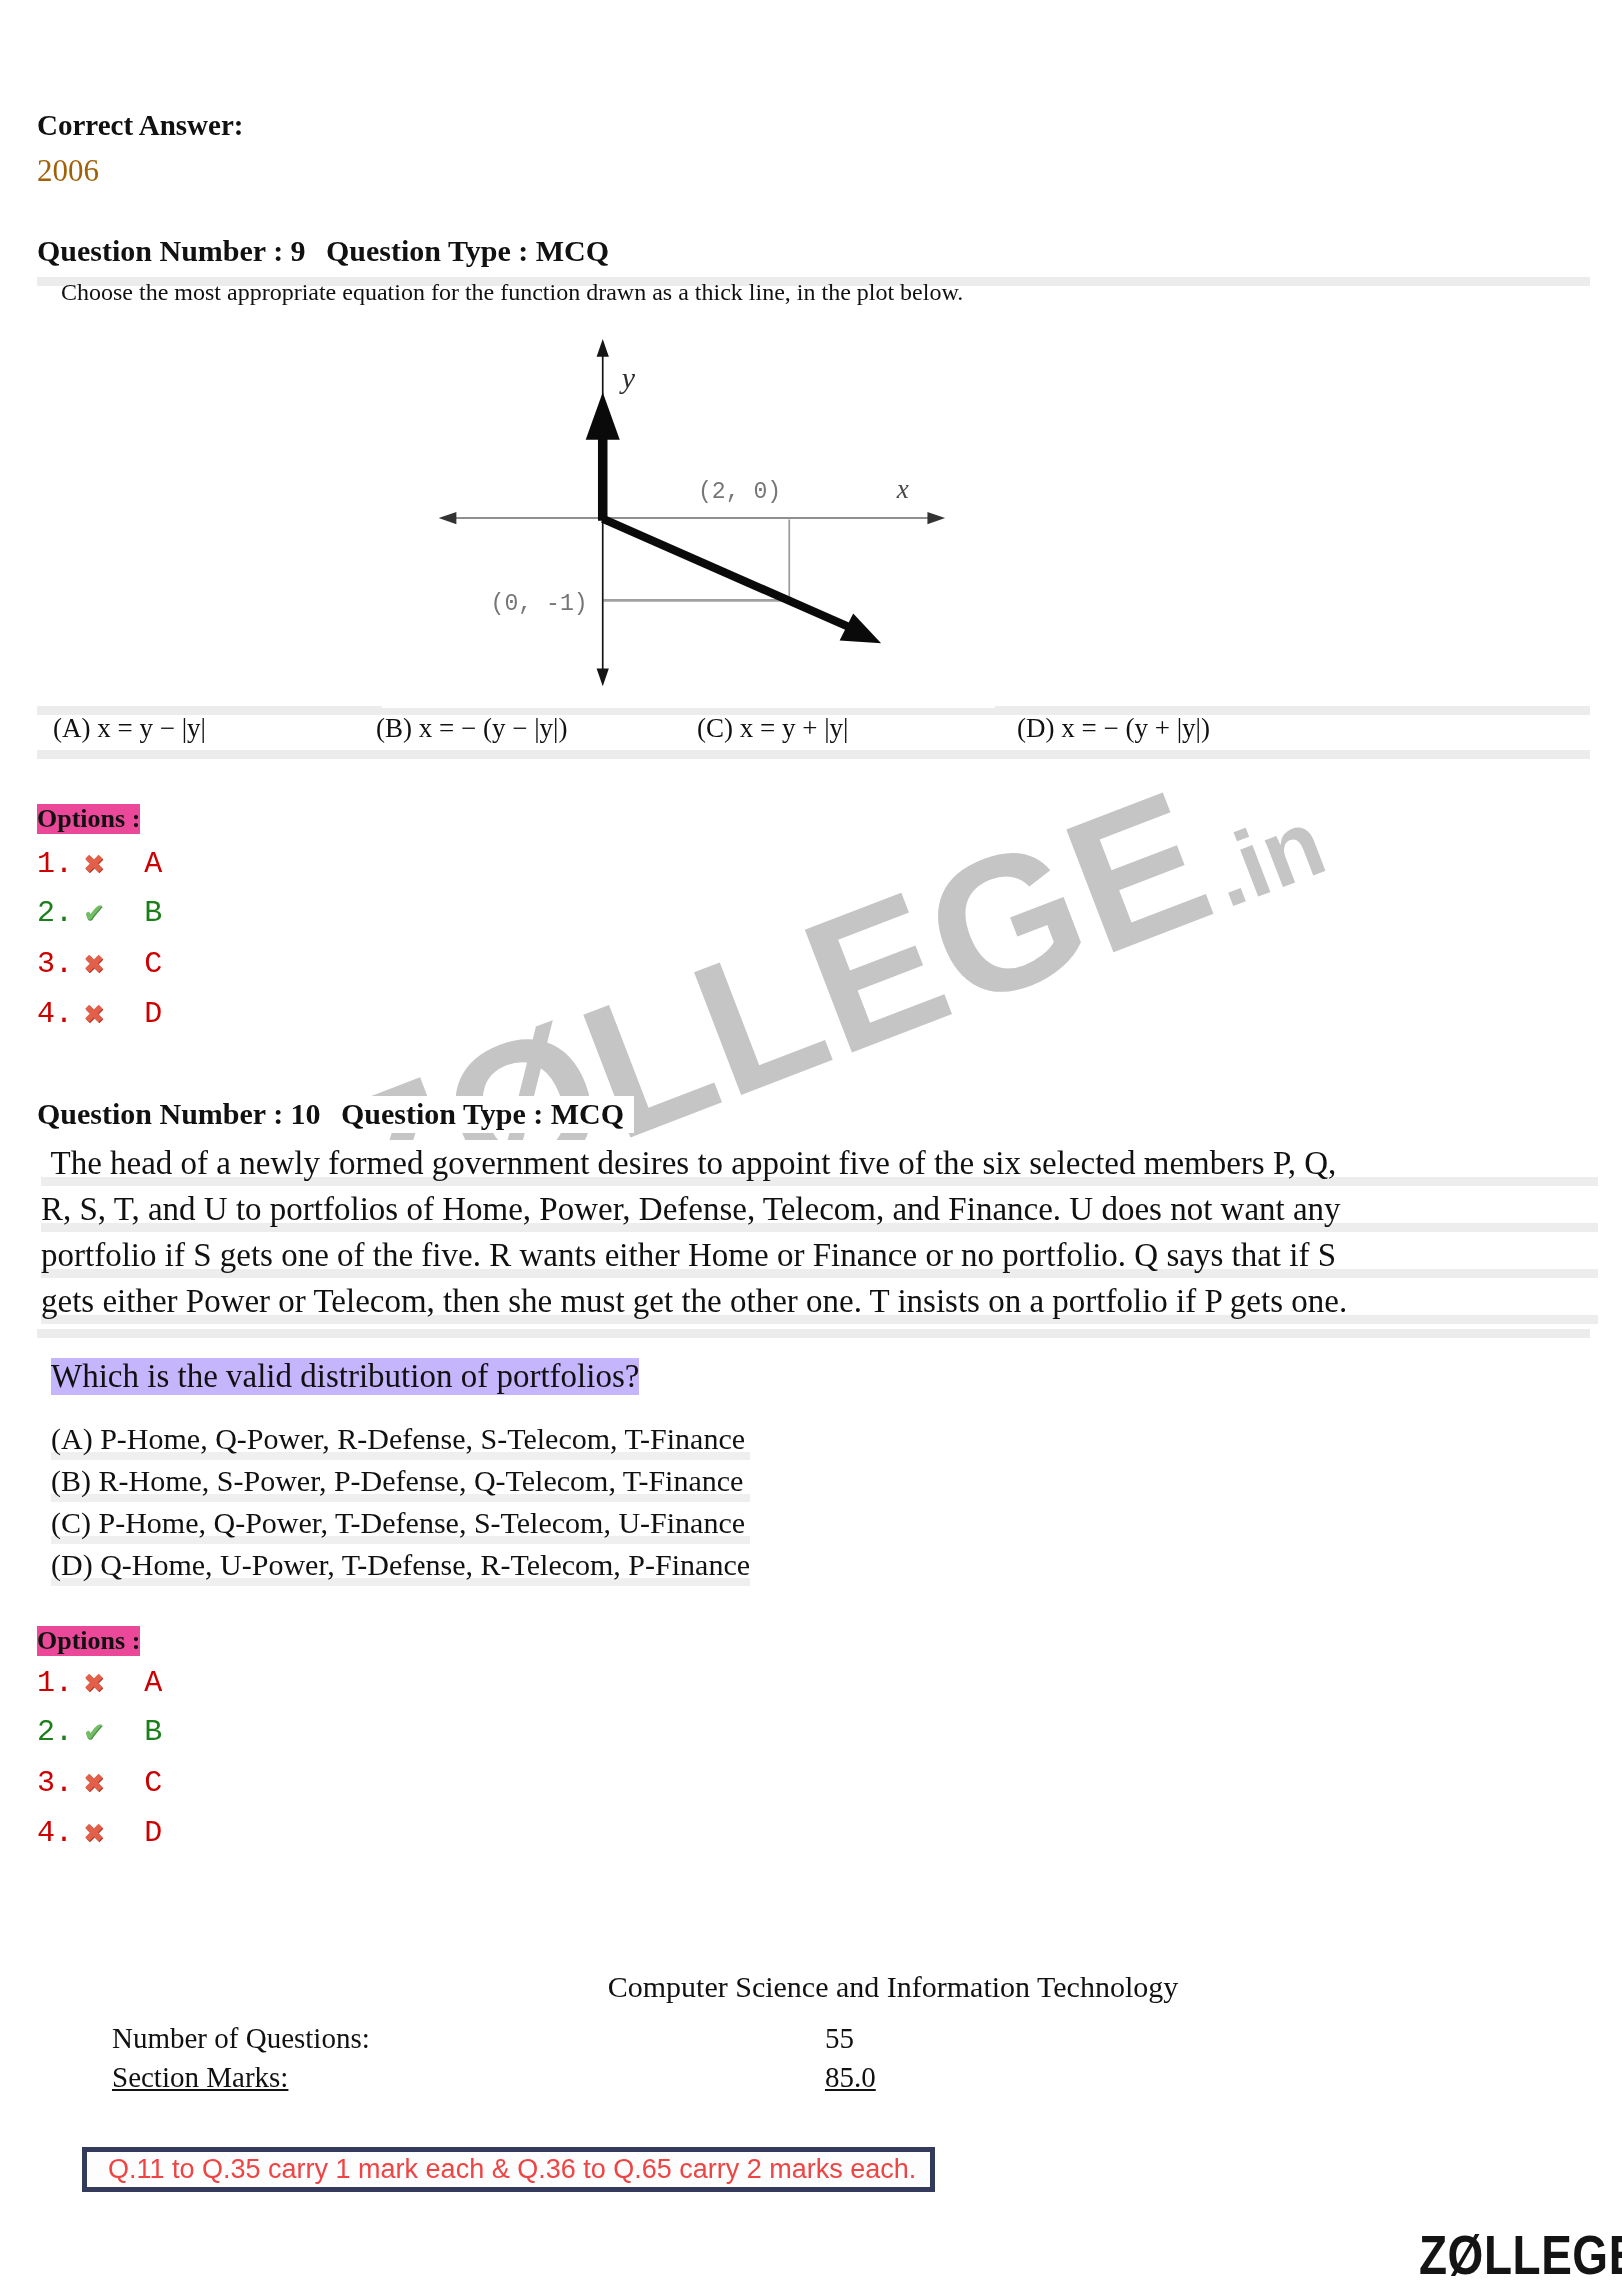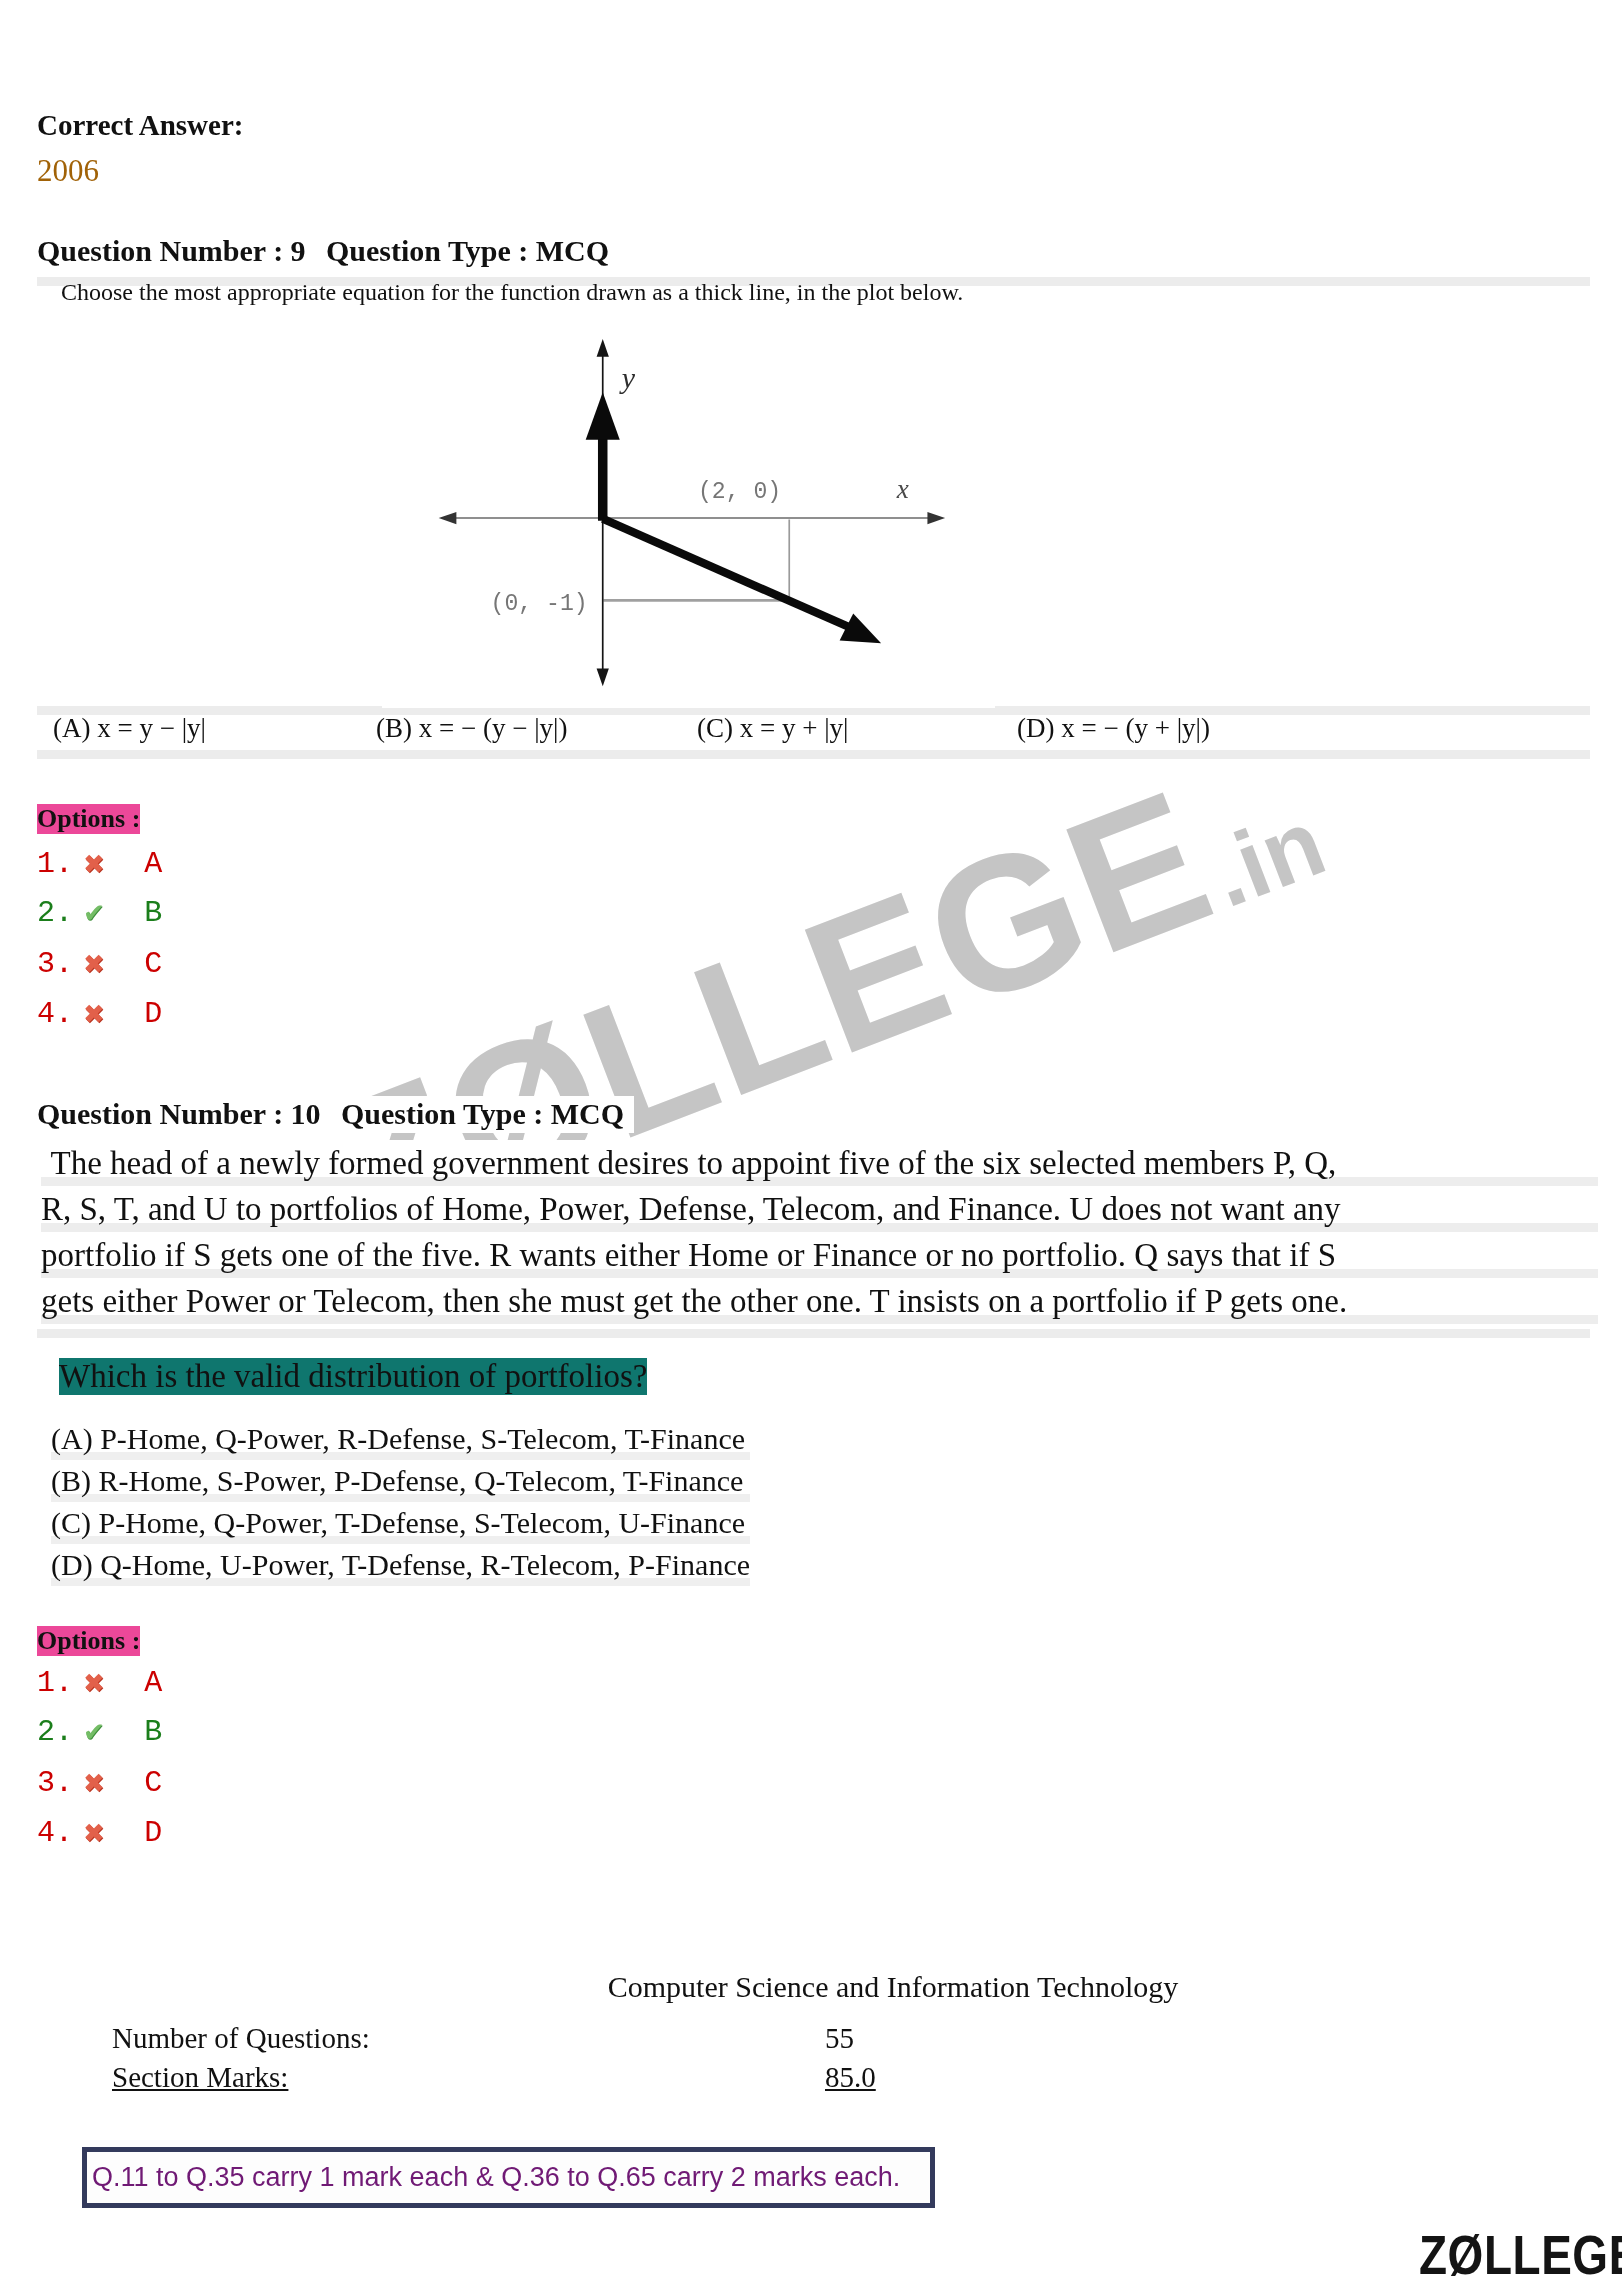--- a/index.html
+++ b/index.html
@@ -58,35 +58,35 @@
   .check-glyph { color:#74bd66; text-shadow:0.7px 0.7px 0 #3e8f3a; }
   .option-letter { margin-left:12.3px; }
   .res-wrong { color:#cc0000; }
   .res-correct { color:#1b7e1b; }
 
   .q10-paragraph { left:41px; top:1140px; width:1557px; font-size:33px; line-height:46px;
                    background:repeating-linear-gradient(180deg,#ffffff 0px,#ffffff 37px,#ededed 37px,#ededed 46px); }
   .q10-paragraph .pline { display:block; white-space:nowrap; }
   .q10-paragraph .pline:first-child { text-indent:9.5px; }
 
-  .q10-question { left:51px; top:1358px; font-size:33px; background:#0f766e; display:inline-block;margin-left:8px; }
+  .q10-question { left:51px; top:1358px; font-size:33px; background:#c4b5fd; display:inline-block; }
 
   .q10-choices { left:51px; top:1418px; font-size:30px; line-height:42px;
                  background:repeating-linear-gradient(180deg,#ffffff 0px,#ffffff 34px,#efefef 34px,#efefef 42px); }
   .q10-choices .choice { display:block; white-space:nowrap; }
 
   .footer-title { left:518px; top:1970px; width:750px; text-align:center; font-size:30px; }
   .stat-label { left:112px; font-size:29px; }
   .stat-value { left:825px; font-size:29px; }
   .stat-row1 { top:2022px; } .stat-row2 { top:2061px;text-decoration:underline; }
 
-  .marks-box { left:82px; top:2147px; width:853px; height:61px;
+  .marks-box { left:82px; top:2147px; width:853px; height:45px;
                border:5.5px solid #333a5c; background:#fdfdfd;
-               display:flex; align-items:center; padding-left:5px;
-               font-family:"Liberation Sans", sans-serif; font-size:27px; color:#701a75; }
+               display:flex; align-items:center; padding-left:21px;
+               font-family:"Liberation Sans", sans-serif; font-size:27px; color:#ef4444; }
 
   .logo { left:1419px; top:2222px; display:flex; align-items:baseline;
           font-family:"Liberation Sans", sans-serif; font-weight:bold; color:#141414;
           transform:scaleX(0.82); transform-origin:left bottom; white-space:nowrap; }
   .logo-text { font-size:56px; letter-spacing:0.7px; }
 </style>
 </head>
 <body>
 
 <div id="page">

